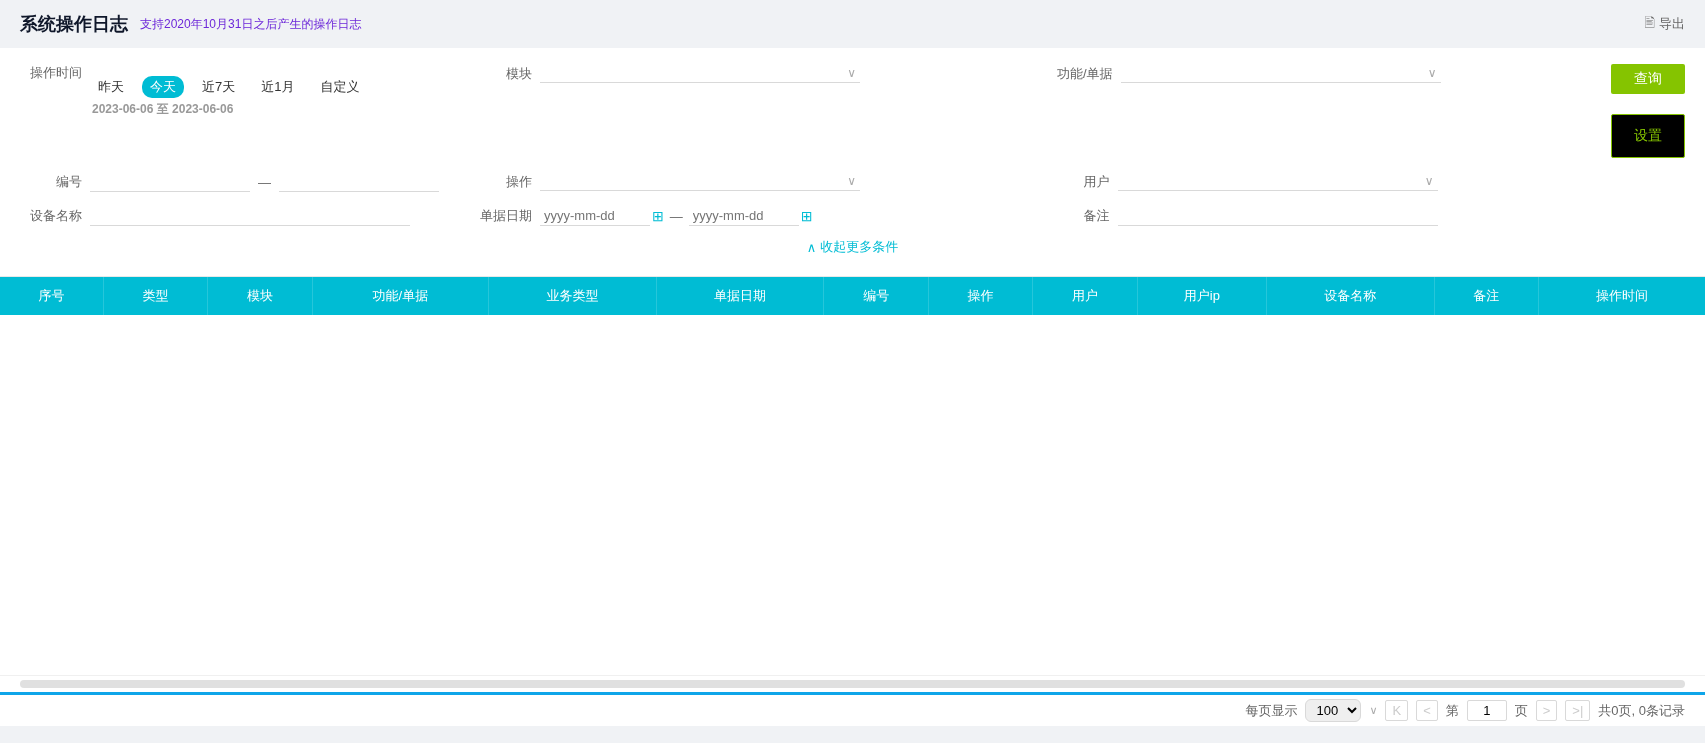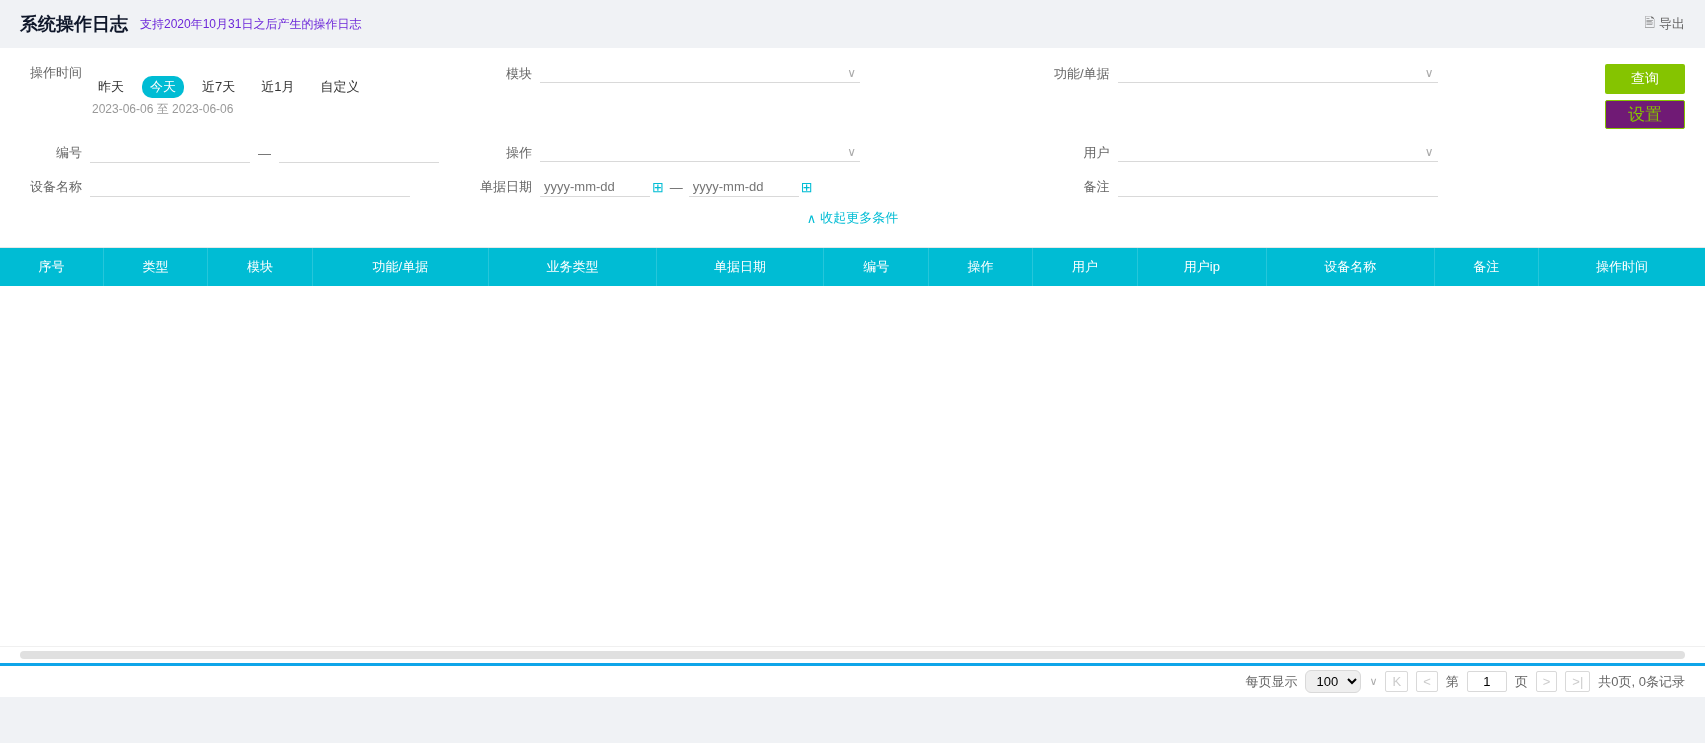--- a/index.html
+++ b/index.html
@@ -75,20 +75,21 @@
     .time-btn.active {
       background: #00bcd4;
       color: #fff;
       border-radius: 10px;
     }
     .time-range {
       font-size: 12px;
       color: #999;
       margin-top: 3px;
       padding-left: 2px;
+      font-weight: bold;
     }
 
     
     .filter-select {
       display: flex;
       align-items: center;
       border-bottom: 1px solid #d9d9d9;
       min-width: 260px;
       padding: 2px 4px;
       cursor: pointer;
@@ -117,40 +118,40 @@
 
     .filter-dash {
       margin: 0 8px;
       color: #666;
     }
 
     
     .action-btns {
       display: flex;
       flex-direction: column;
-      gap: 6px;
+      gap: 20px;
       margin-left: 20px;
     }
 
     .btn-query {
       background: #85c400;
       color: #fff;
       border: none;
       padding: 6px 22px;
       font-size: 14px;
       cursor: pointer;
       border-radius: 2px;
       white-space: nowrap;
     }
     .btn-settings {
-      background: #701a75;
+      background: #000000;
       color: #85c400;
       border: 1px solid #85c400;
-      padding: 2px 22px;
-      font-size: 17px;
+      padding: 12px 22px;
+      font-size: 14px;
       cursor: pointer;
       border-radius: 2px;
       white-space: nowrap;
     }
 
     
     .collapse-row {
       display: flex;
       justify-content: center;
       align-items: center;

